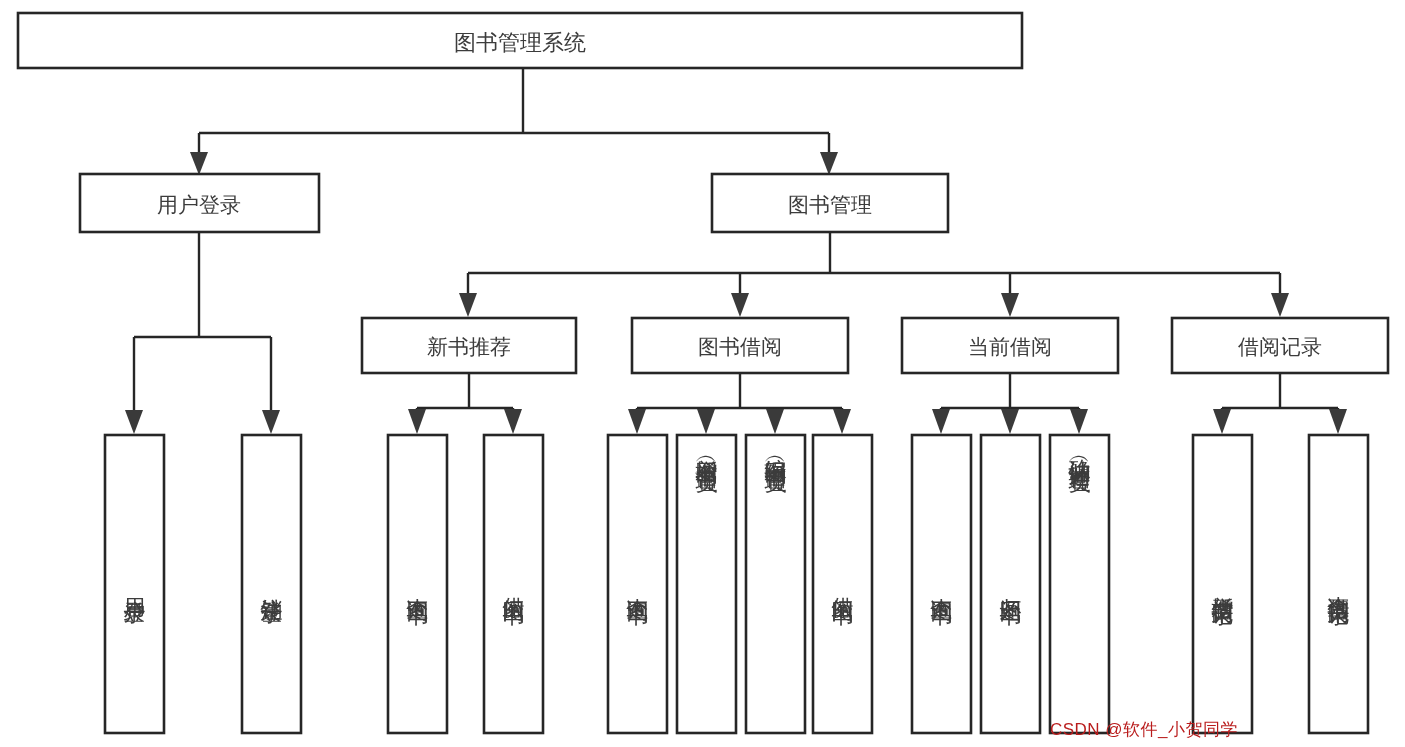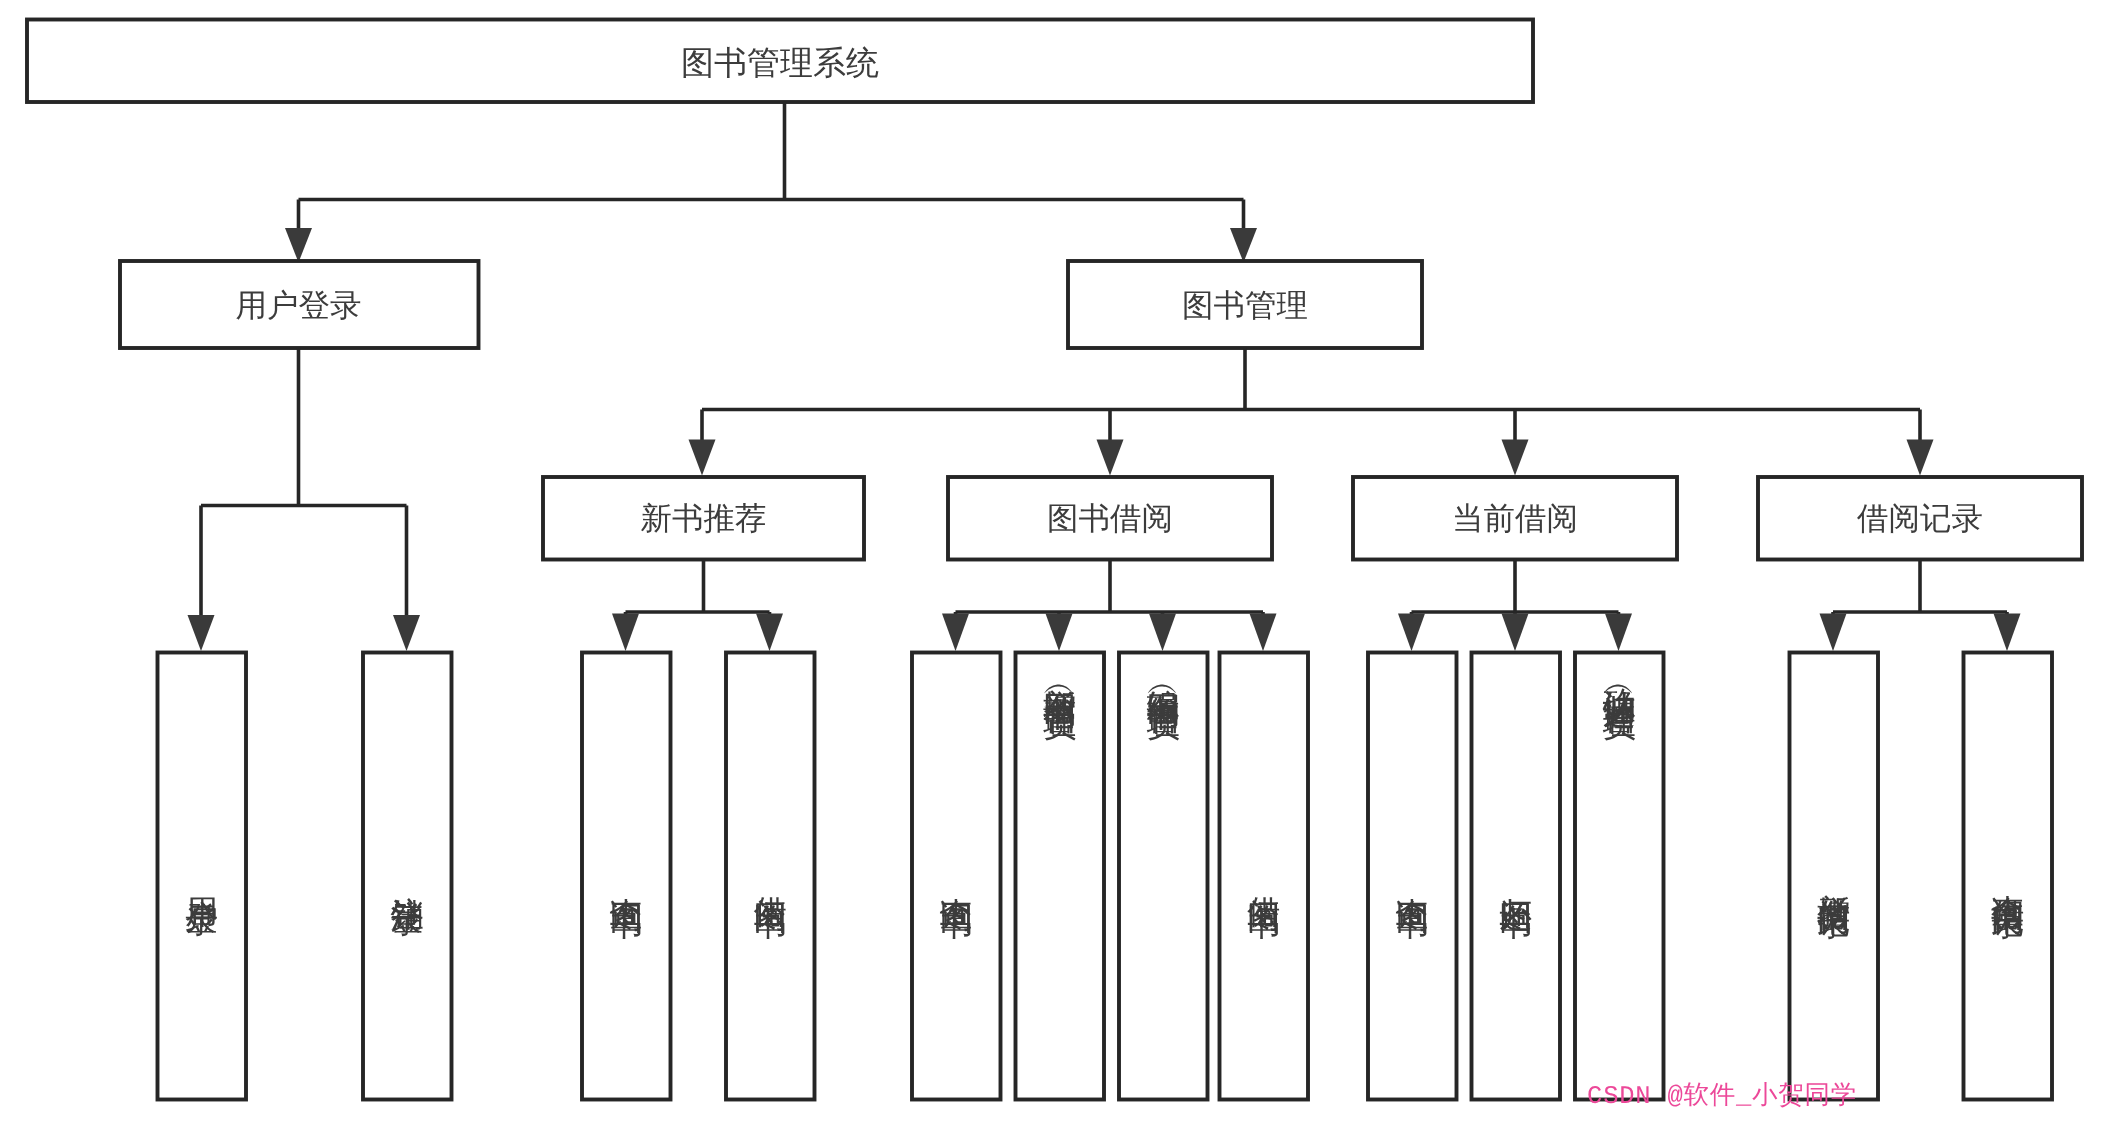--- a/index.html
+++ b/index.html
@@ -69,23 +69,23 @@
     line-height: 1.18;
     letter-spacing: 2px;
     color: #3c3c3c;
     white-space: nowrap;
     text-align: center;
   }
   .watermark {
     position: absolute;
     right: 14px;
     bottom: 6px;
-    font-family: Liberation Mono, monospace;
+    font-family: Liberation Sans, sans-serif;
     font-size: 17px;
-    color: #ec4899;
+    color: #b91c1c;
     letter-spacing: 0.5px;
     user-select: none;
   }
 </style>
 </head>
 <body>
 
 <div id="diagram-root">
 
   <svg class="diagram-canvas" viewBox="0 0 1405 747">

